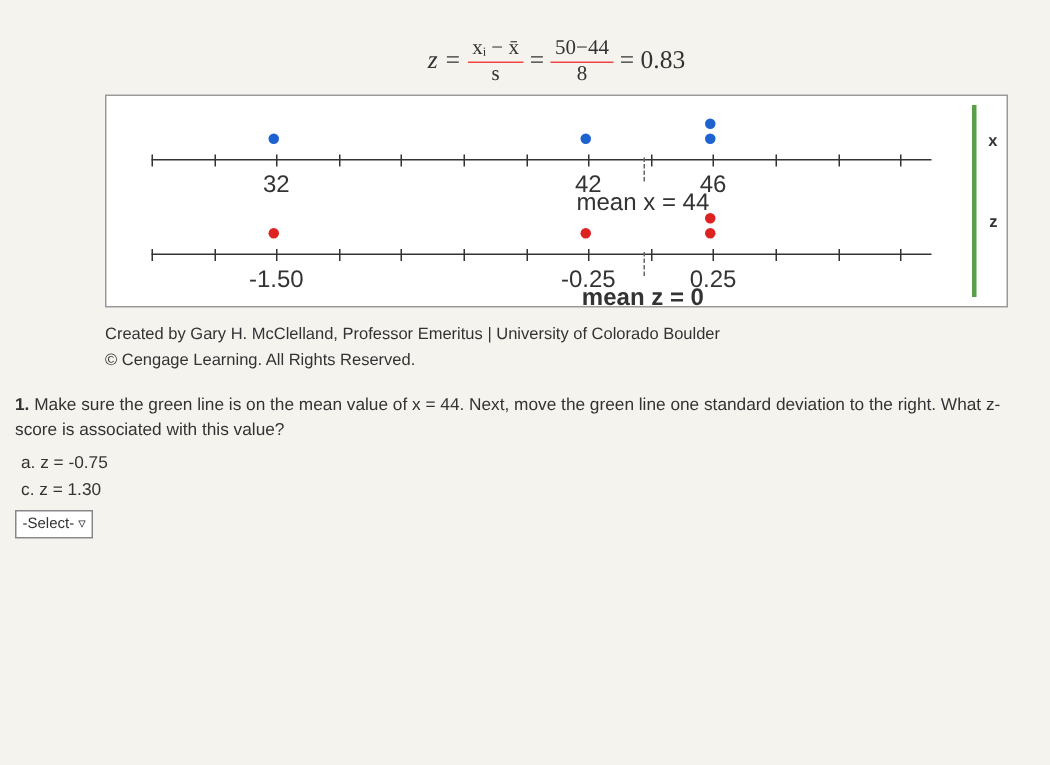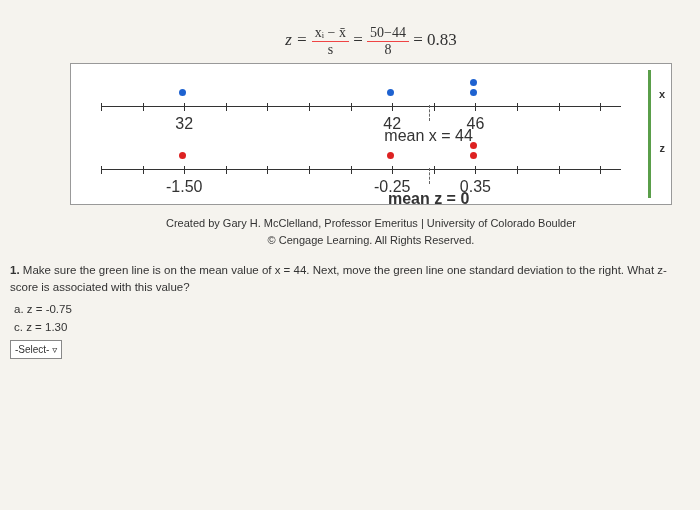--- a/index.html
+++ b/index.html
@@ -85,21 +85,20 @@
     bottom: 6px;
     right: 20px;
   }
   .side-label {
     position: absolute;
     right: 6px;
     font-size: 11px;
     font-weight: bold;
   }
   .attribution {
-    text-align: center;
     font-size: 11px;
     margin: 6px 0 14px 0;
     line-height: 1.5;
   }
   .question {
     font-size: 11.5px;
     line-height: 1.5;
     margin-left: -60px;
   }
   .question .qnum { display:inline; }
@@ -177,21 +176,21 @@
       <div class="tick" style="left:80%"></div>
         <div class="tick" style="left:88%"></div>
       <div class="tick" style="left:96%"></div>
       <div class="dot red" style="left:15%; top:-18px"></div>
       <div class="dot red" style="left:55%; top:-18px"></div>
       <div class="dot red" style="left:71%; top:-18px"></div>
       <div class="dot red" style="left:71%; top:-28px"></div>
       <div class="mean-dash" style="left:63%; top:-2px"></div>
       <div class="axis-label" style="left:16%; top:8px">-1.50</div>
       <div class="axis-label" style="left:56%; top:8px">-0.25</div>
-      <div class="axis-label" style="left:72%; top:8px">0.35</div>
+      <div class="axis-label" style="left:72%; top:8px">0.25</div>
       <div class="axis-label" style="left:63%; top:20px; font-weight:bold; white-space:nowrap">mean z = 0</div>
     </div>
 
     <div class="green-line"></div>
     <div class="side-label" style="top:24px">x</div>
     <div class="side-label" style="top:78px">z</div>
   </div>
 
   <div class="attribution">
     <div>Created by Gary H. McClelland, Professor Emeritus | University of Colorado Boulder</div>

